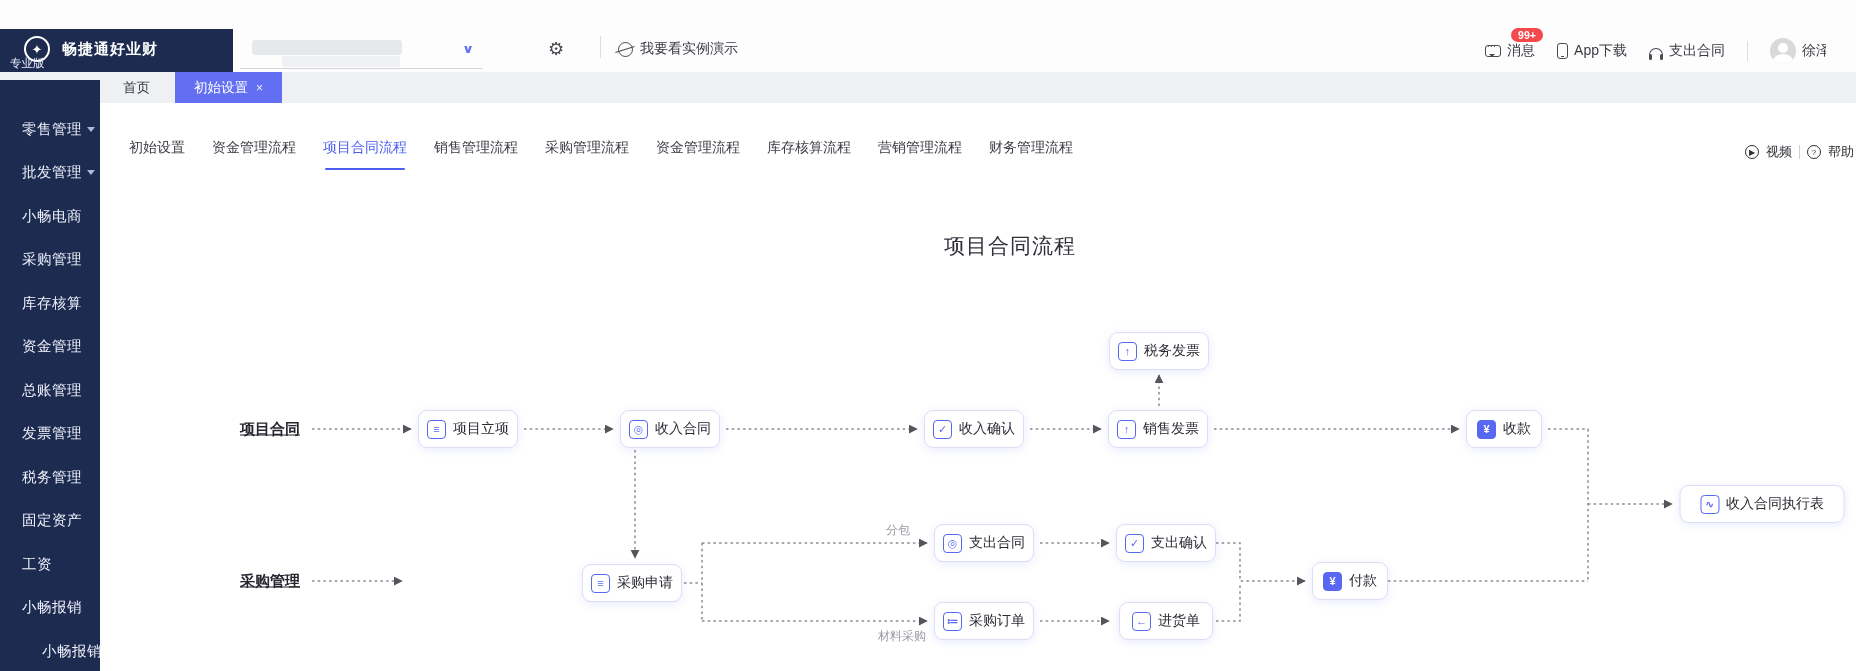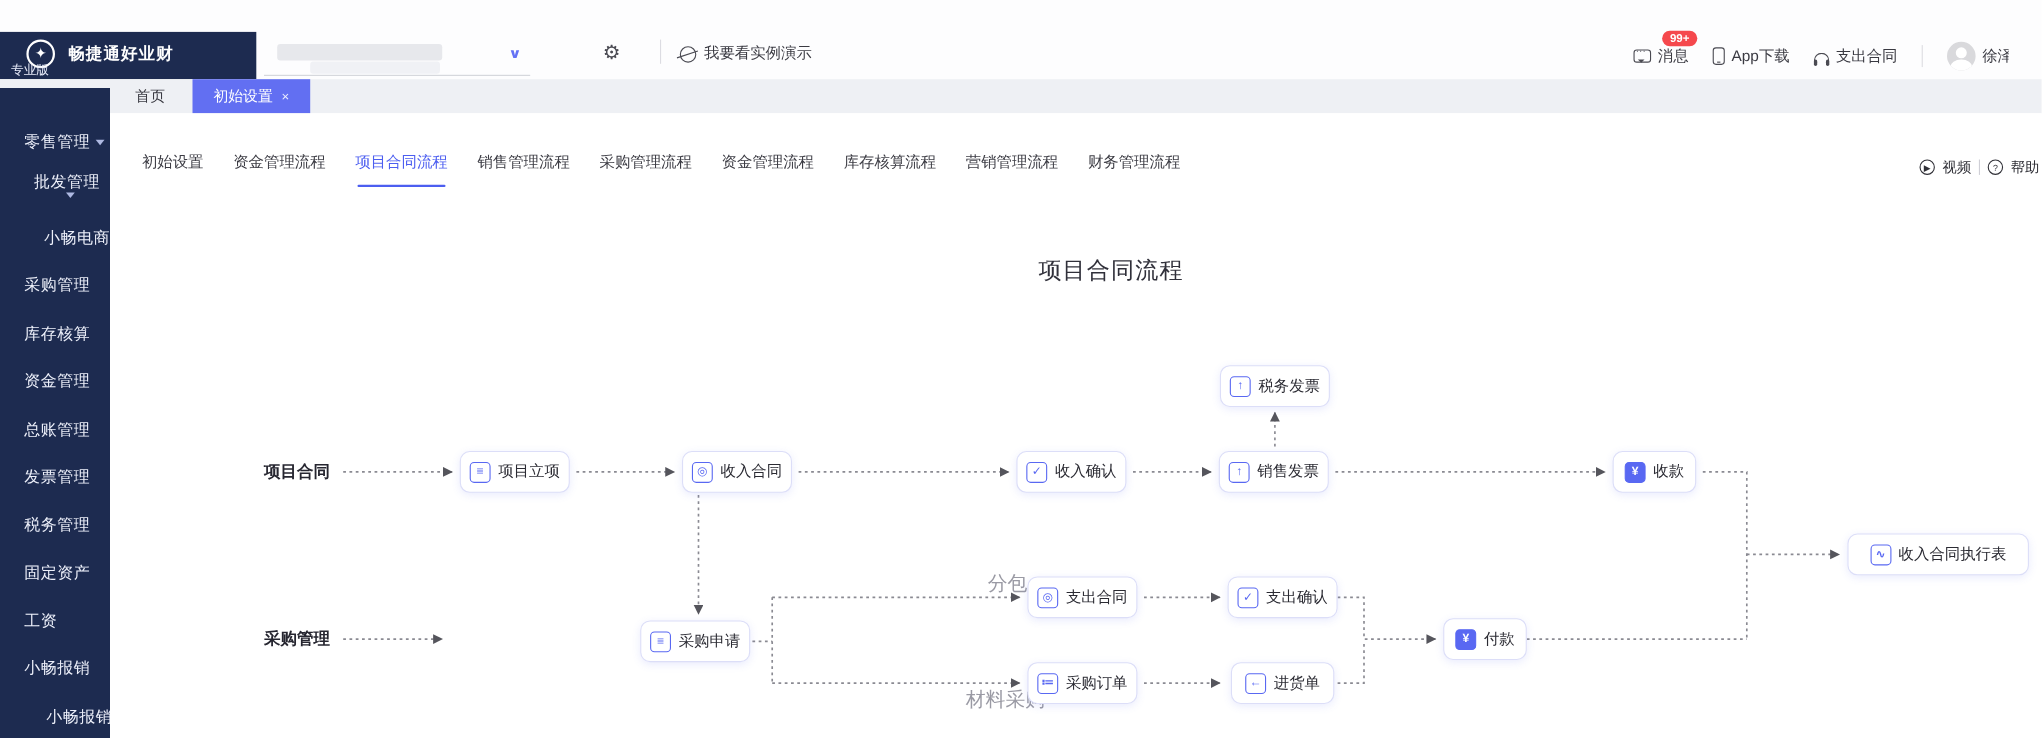--- a/index.html
+++ b/index.html
@@ -76,22 +76,22 @@
   .help-links { position:absolute; right:2px; top:40px; display:flex; align-items:center; gap:7px;
     font-size:13px; color:#2f2f36; }
   .circle-ic { width:14px; height:14px; border:1.3px solid #2f2f36; border-radius:50%;
     display:inline-flex; align-items:center; justify-content:center; font-size:8px; color:#2f2f36; }
   .hl-div { width:1px; height:14px; background:#cfcfd6; }
 
   
   .flow { position:relative; width:1756px; height:501px; }
   .flow-title { position:absolute; left:910px; top:62px; transform:translateX(-50%);
     font-size:21px; color:#30303a; font-weight:500; letter-spacing:1px; }
-  .row-label { position:absolute; transform:translate(0,-50%); font-size:15px; font-weight:700; color:#262630; }
-  .branch-label { position:absolute; font-size:18px; color:#9a9aa4; transform:translate(-100%,-50%); white-space:nowrap;margin-left:24px; }
+  .row-label { position:absolute; transform:translate(0,-50%); font-size:15px; font-weight:700; color:#262630;text-decoration:underline; }
+  .branch-label { position:absolute; font-size:12px; color:#9a9aa4; transform:translate(-100%,-50%); white-space:nowrap; }
   .edges { position:absolute; left:0; top:0; }
   .node { position:absolute; transform:translate(-50%,-50%); height:38px; background:#fff;
     border:1px solid #dcdef8; border-radius:9px; box-shadow:0 2px 8px rgba(99,111,242,.14);
     display:flex; align-items:center; justify-content:center; gap:7px; cursor:pointer; }
   .nic { width:19px; height:19px; border:1.6px solid #5968f2; border-radius:4px; color:#5968f2;
     font-size:11px; line-height:16px; text-align:center; font-weight:700; flex:none; }
   .nic.fill { background:#5968f2; color:#fff; border-color:#5968f2; }
   .nlabel { font-size:14px; color:#2b2b33; white-space:nowrap; }
 </style>
 </head>
@@ -143,25 +143,25 @@
     <span>初始设置</span>
     <span class="wtab-close">×</span>
   </div>
 </div>
 
 <div class="sidebar" id="sidebar">
     <div class="side-item" style="top: 32px;">
       <span>零售管理</span>
       <span class="side-caret"></span>
     </div>
-    <div class="side-item" style="top: 75.5px; flex-direction: column;">
+    <div class="side-item" style="top: 75.5px;">
       <span>批发管理</span>
       <span class="side-caret"></span>
     </div>
-    <div class="side-item" style="top: 119px; justify-content: flex-end;">
+    <div class="side-item" style="top: 119px;">
       <span>小畅电商</span>
     </div>
     <div class="side-item" style="top: 162.5px;">
       <span>采购管理</span>
     </div>
     <div class="side-item" style="top: 206px;">
       <span>库存核算</span>
     </div>
     <div class="side-item" style="top: 249.5px;">
       <span>资金管理</span>

